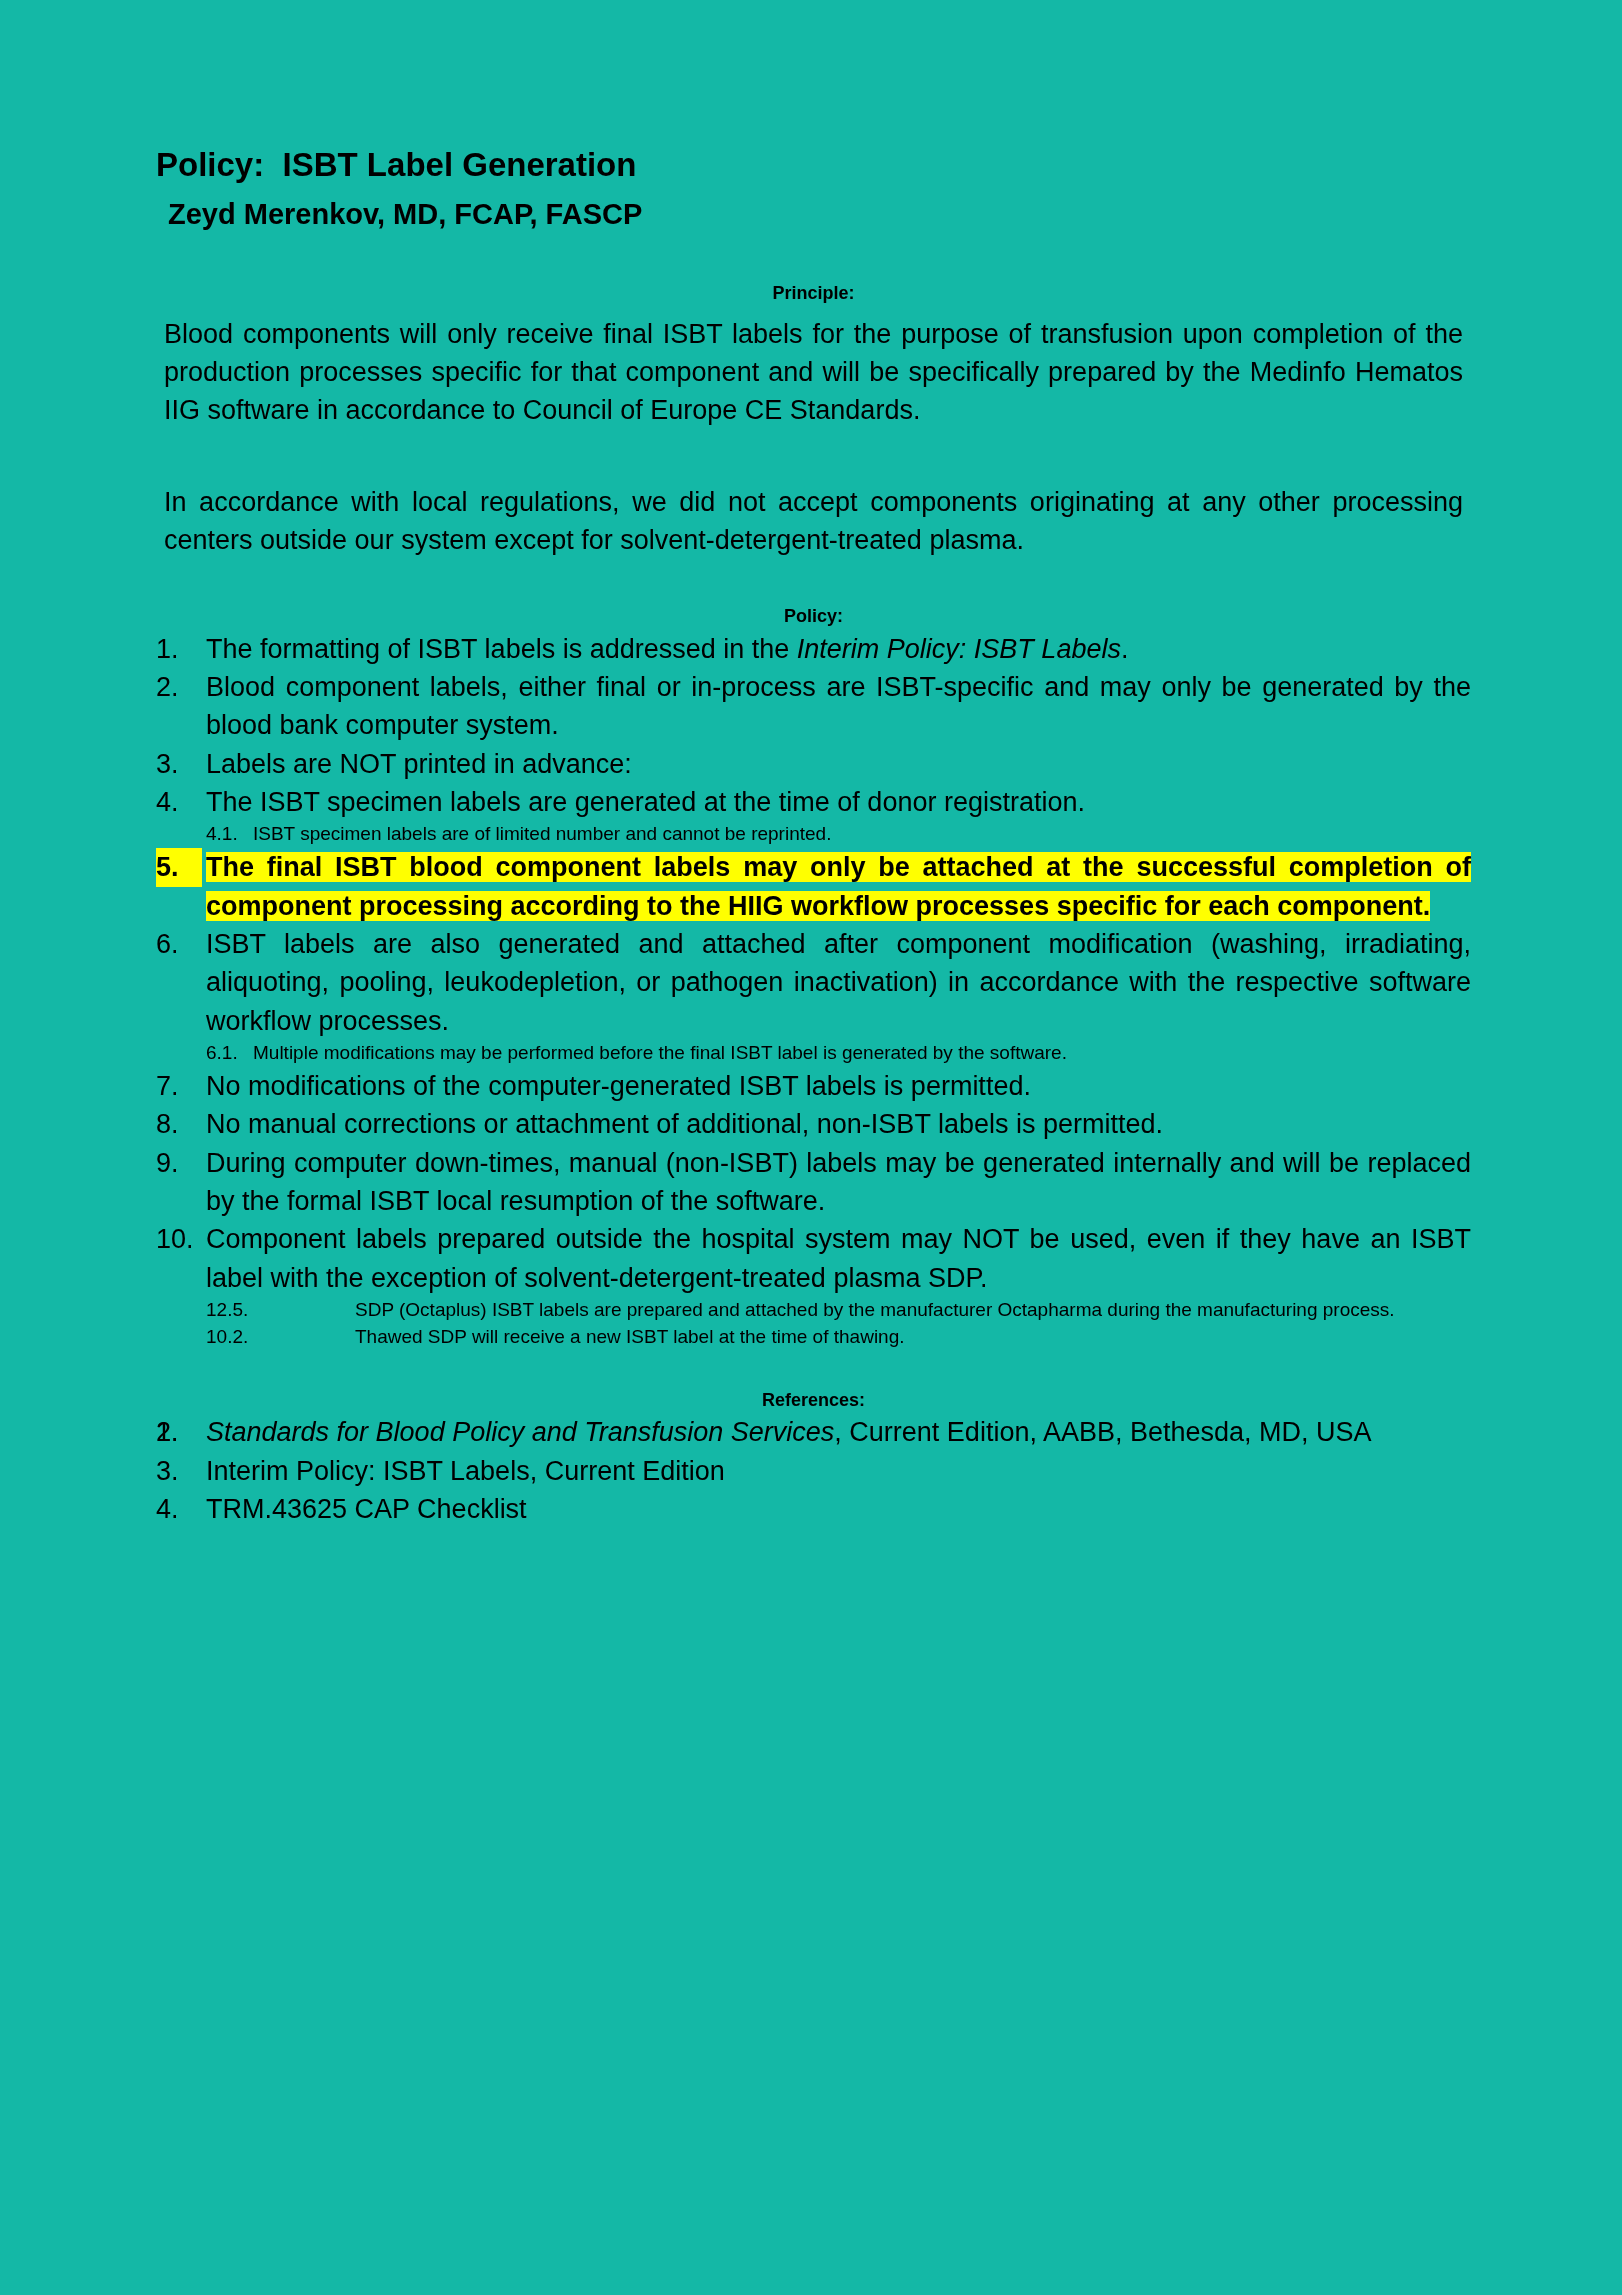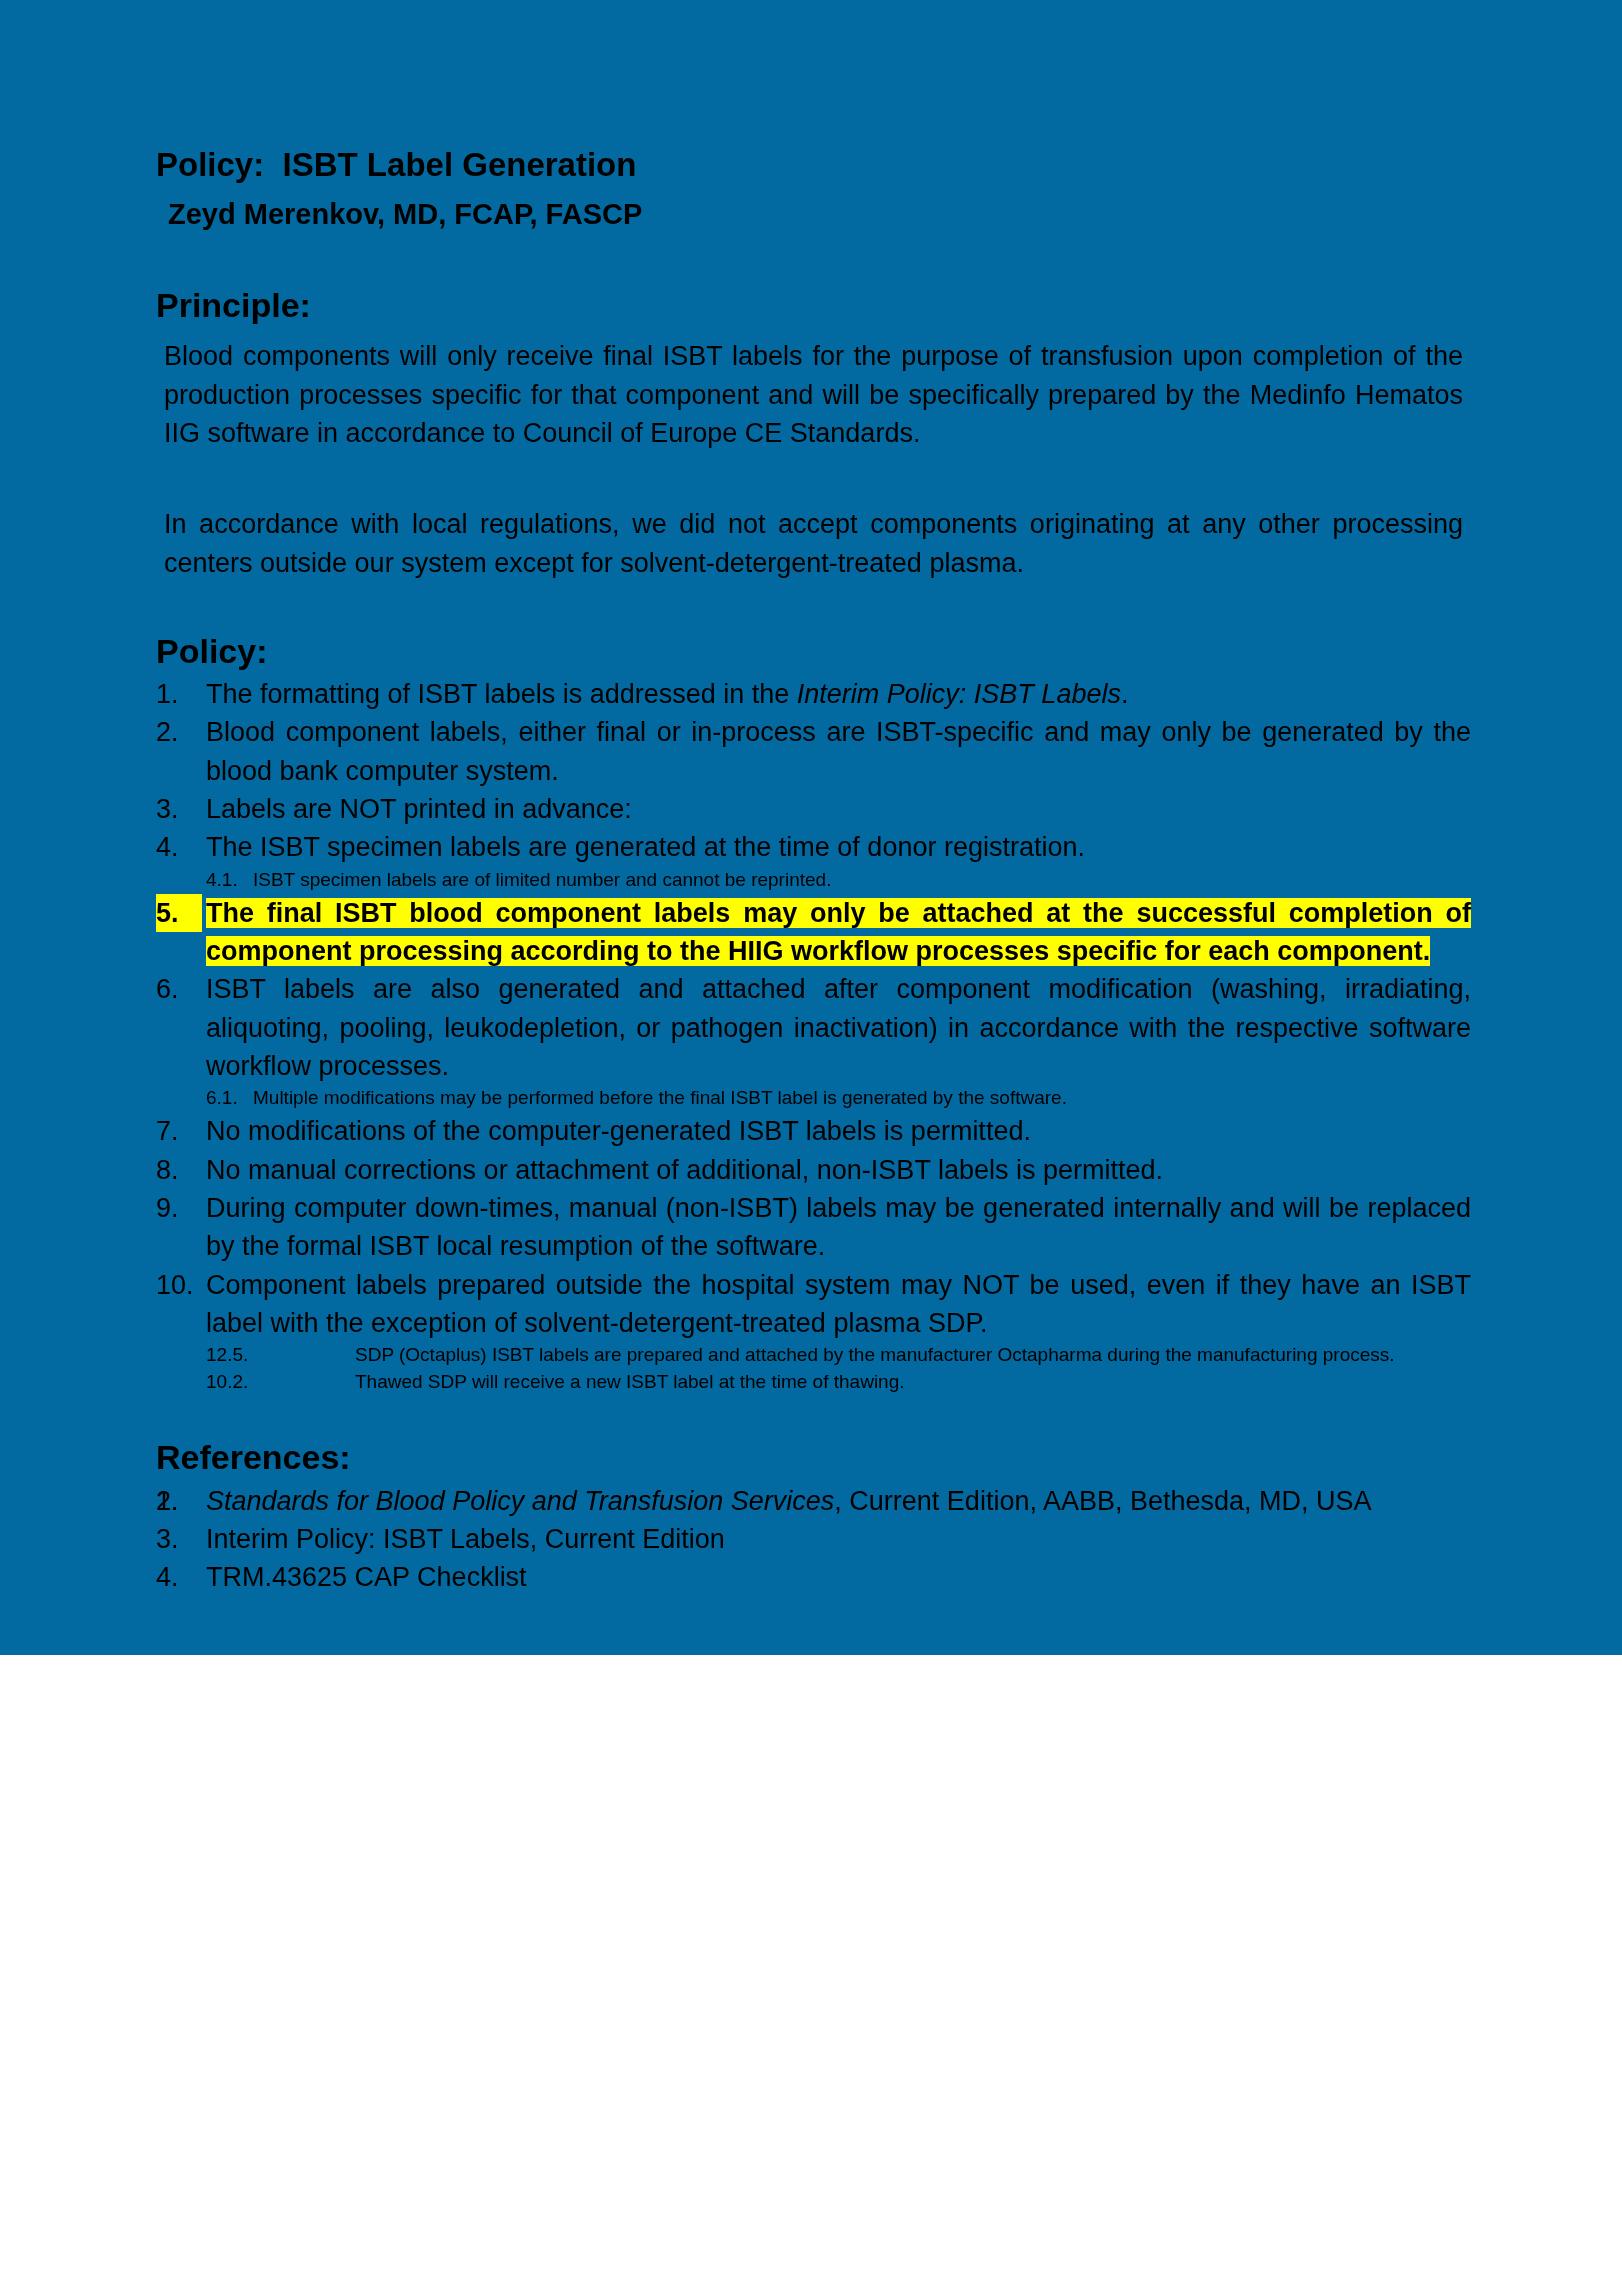--- a/index.html
+++ b/index.html
@@ -8,22 +8,22 @@
     padding: 0;
     background: #ffffff;
   }
   body {
     font-family: "Liberation Sans", sans-serif;
     color: #000000;
   }
   #page {
     position: relative;
     width: 1623px;
-    height: 1655px;
-    background: #0369a1;
+    height: 2295px;
+    background: #14b8a6;
     box-sizing: border-box;
     padding: 145px 76px 0 156px;
     overflow: hidden;
   }
   .doc {
     width: 1315px;
     font-size: 26px;
     line-height: 1.43;
   }
 
@@ -39,24 +39,25 @@
   .doc-subtitle {
     font-size: 29px;
     font-weight: bold;
     line-height: 1.22;
     margin: 12px;
     white-space: pre;
   }
 
   
   .section-heading {
-    font-size: 34px;
+    font-size: 18px;
     font-weight: bold;
     line-height: 1.42;
     margin: 0;
+    text-align: center;
   }
   .spacer-line { height: 37px; }
 
   
   .para {
     text-align: justify;
     text-justify: inter-word;
     margin: 8px;
     font-size: 27px;
     line-height: 1.42;

